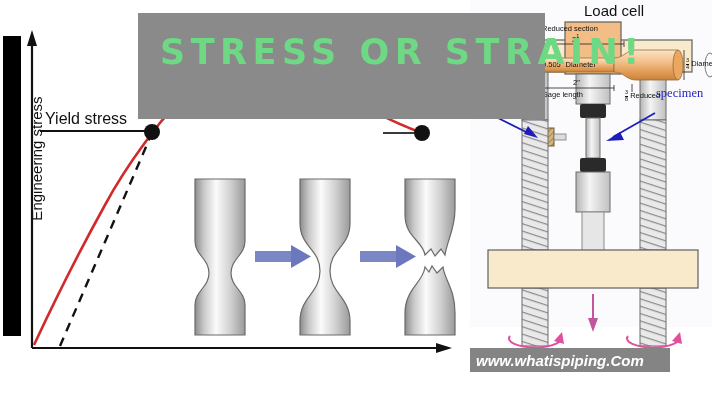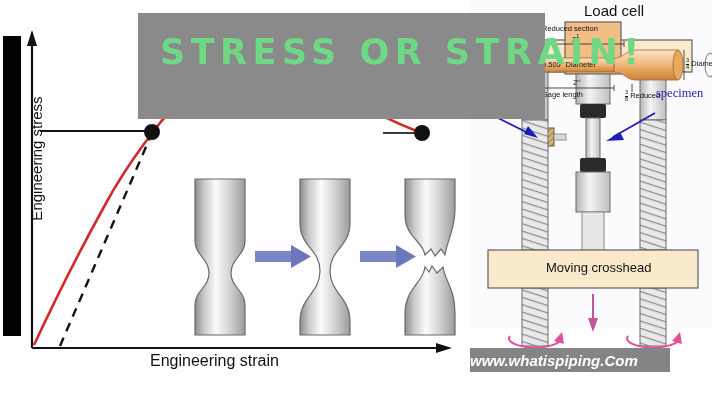--- a/index.html
+++ b/index.html
@@ -33,33 +33,32 @@
   #title-band{position:absolute;left:138px;top:13px;width:407px;height:106px;
               background:#8a8a8a;}
   #title-band .tline{font-family:"DejaVu Sans",sans-serif;font-weight:700;color:#6ed884;
       font-size:35px;letter-spacing:5.5px;line-height:44px;white-space:nowrap;}
   #t1{position:absolute;left:22px;top:17px;}
   #t2{position:absolute;left:22px;top:58px;}
 
   
   #watermark{position:absolute;left:470px;top:348px;width:200px;height:24px;background:#848484;
              display:flex;align-items:center;}
-  #watermark span{color:#fff;font-style:italic;font-weight:700;font-size:15px;
+  #watermark span{color:#fff;font-style:italic;font-weight:700;font-size:15px;padding-left:6px;
                   font-family:"Liberation Sans",sans-serif;}
 </style>
 </head>
 <body>
 
 <div id="stage">
 
   <div id="chart-panel">
 
     <div id="black-bar"></div>
     <div id="ylabel">Engineering stress</div>
-    <div id="xlabel">Engineering strain</div>
 
     <svg width="470" height="400" style="position:absolute;left:0;top:0;">
 
       <line x1="32" y1="348" x2="32" y2="42" stroke="#111" stroke-width="2.2"></line>
       <polygon points="32,30 27,46 37,46" fill="#111"></polygon>
 
       <line x1="32" y1="348" x2="438" y2="348" stroke="#111" stroke-width="2.2"></line>
       <polygon points="452,348 436,343 436,353" fill="#111"></polygon>
 
       <path d="M34,345 C55,300 80,250 105,205 C125,168 140,150 152,133
@@ -71,20 +70,21 @@
       <line x1="40" y1="131" x2="148" y2="131" stroke="#111" stroke-width="2"></line>
       <circle cx="152" cy="132" r="8" fill="#111"></circle>
 
       <line x1="218" y1="69" x2="282" y2="69" stroke="#3a3a3a" stroke-width="2"></line>
       <circle cx="290" cy="69" r="7" fill="#111"></circle>
 
       <line x1="383" y1="133" x2="414" y2="133" stroke="#3a3a3a" stroke-width="2"></line>
       <circle cx="422" cy="133" r="8" fill="#111"></circle>
     </svg>
 
+    <div id="yield-label">Yield stress</div>
     <div id="uts-label">UTS</div>
 
     <svg width="300" height="185" style="position:absolute;left:183px;top:163px;">
       <defs>
         <linearGradient id="steel" x1="0" y1="0" x2="1" y2="0">
           <stop offset="0%" stop-color="#8d8d8d"></stop>
           <stop offset="18%" stop-color="#c9c9c9"></stop>
           <stop offset="42%" stop-color="#fbfbfb"></stop>
           <stop offset="70%" stop-color="#d2d2d2"></stop>
           <stop offset="100%" stop-color="#9a9a9a"></stop>
@@ -178,21 +178,20 @@
 
       <line x1="28" y1="118" x2="62" y2="135" stroke="#1d1dbb" stroke-width="1.8"></line>
       <polygon points="68,138 54,134 58,126" fill="#1d1dbb"></polygon>
       <line x1="185" y1="113" x2="143" y2="137" stroke="#1d1dbb" stroke-width="1.8"></line>
       <polygon points="136,141 150,132 154,140" fill="#1d1dbb"></polygon>
     </svg>
 
     <div class="loadcell-txt" style="left:114px;top:2px;">Load cell</div>
     <div class="bluetxt" style="left:8px;top:105px;font-size:12.5px;">extensometer</div>
     <div class="bluetxt" style="left:186px;top:86px;font-size:12.5px;">specimen</div>
-    <div class="crosshead-txt" style="left:76px;top:260px;">Moving crosshead</div>
   </div>
 
   <div id="spec-draw">
     <svg width="184" height="100" style="position:absolute;left:0;top:0;">
       <defs>
         <linearGradient id="rod" x1="0" y1="0" x2="0" y2="1">
           <stop offset="0%" stop-color="#fbe2c6"></stop>
           <stop offset="35%" stop-color="#f5c491"></stop>
           <stop offset="75%" stop-color="#e09b53"></stop>
           <stop offset="100%" stop-color="#c9823d"></stop>

